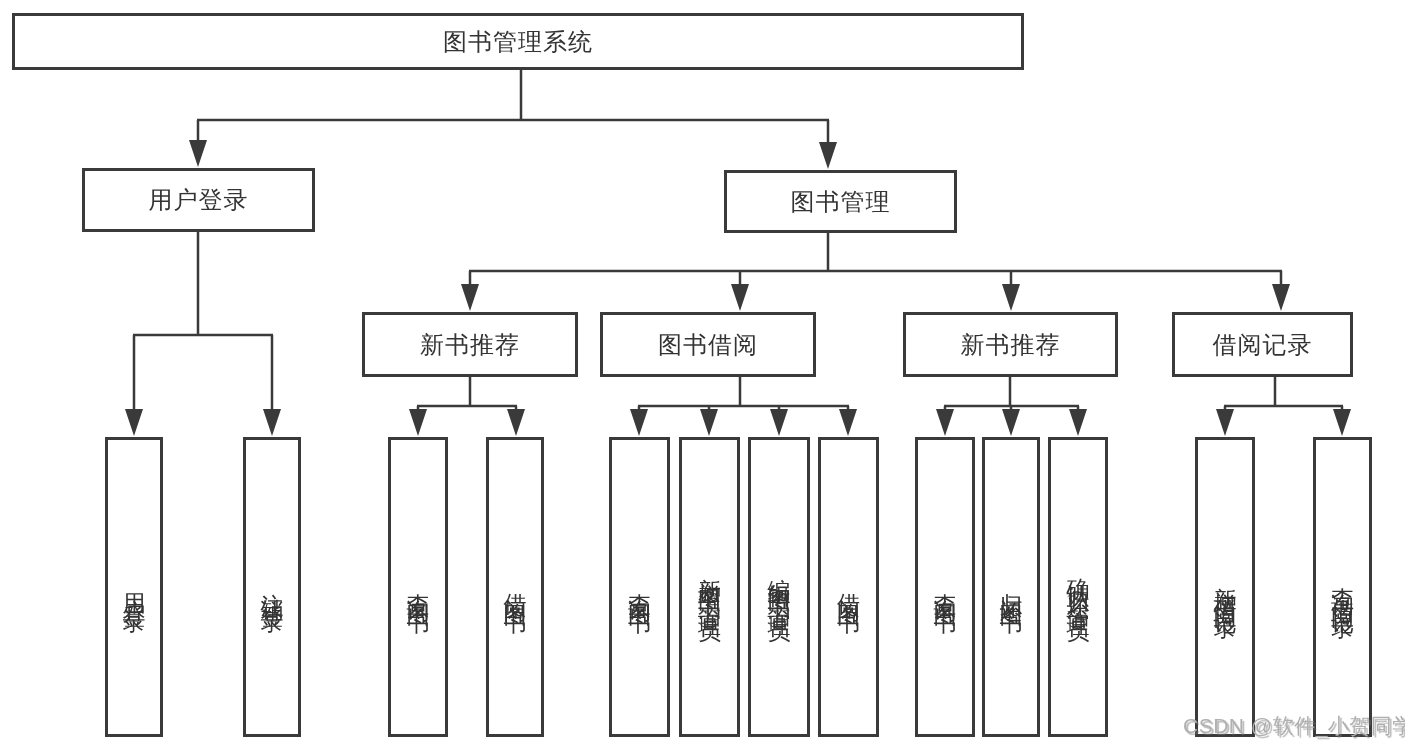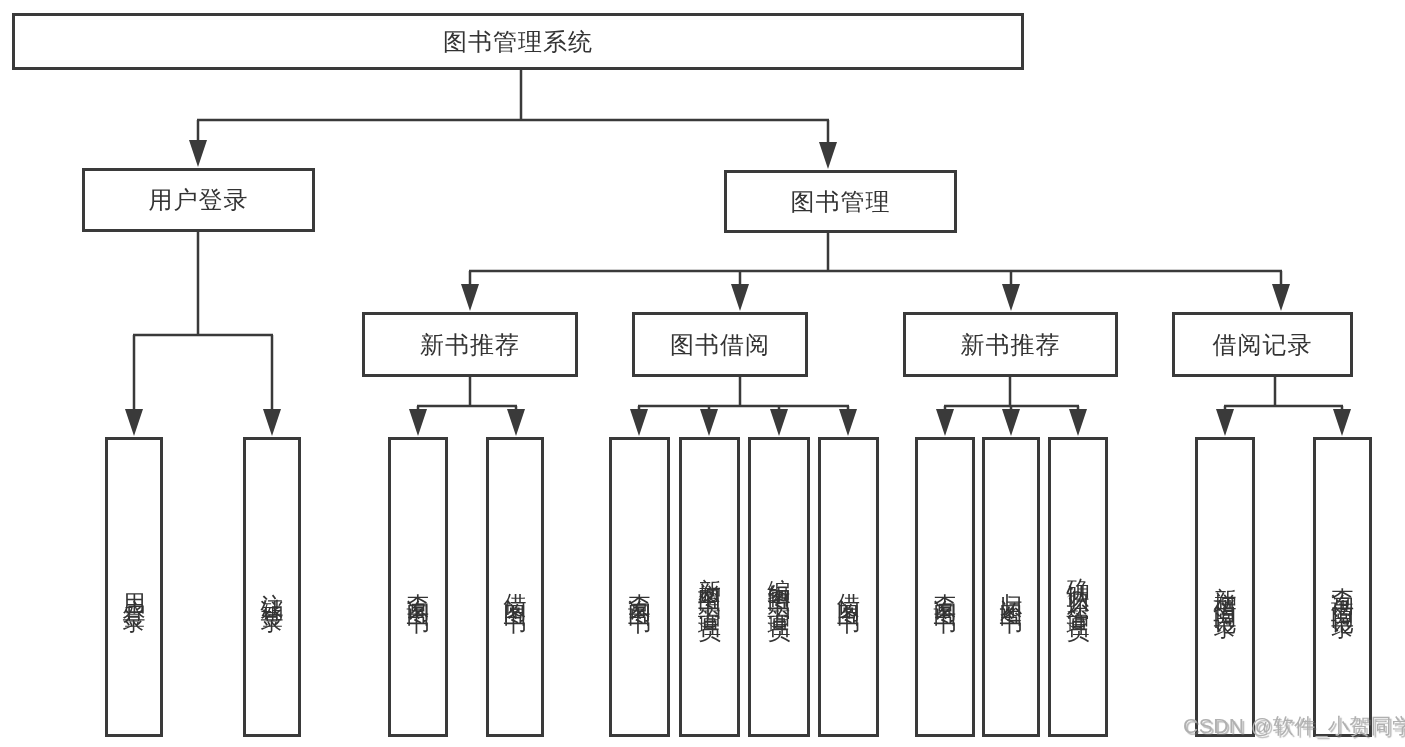--- a/index.html
+++ b/index.html
@@ -113,21 +113,21 @@
   <div class="box h-box" style="left:82px; top:168px; width:233px; height:64px;">
     <span>用户登录</span>
   </div>
   <div class="box h-box" style="left:712px; top:170px; width:233px; height:63px;margin-left:12px;">
     <span>图书管理</span>
   </div>
 
   <div class="box h-box" style="left:362px; top:312px; width:216px; height:65px;align-items:center;">
     <span>新书推荐</span>
   </div>
-  <div class="box h-box" style="left:632px; top:312px; width:176px; height:65px;">
+  <div class="box h-box" style="left:600px; top:312px; width:216px; height:65px;">
     <span>图书借阅</span>
   </div>
   <div class="box h-box" style="left:903px; top:312px; width:215px; height:65px;">
     <span>新书推荐</span>
   </div>
   <div class="box h-box" style="left:1172px; top:312px; width:181px; height:65px;">
     <span>借阅记录</span>
   </div>
 
   <div class="box v-box" style="left:105px; top:437px; width:58px; height:300px;">

